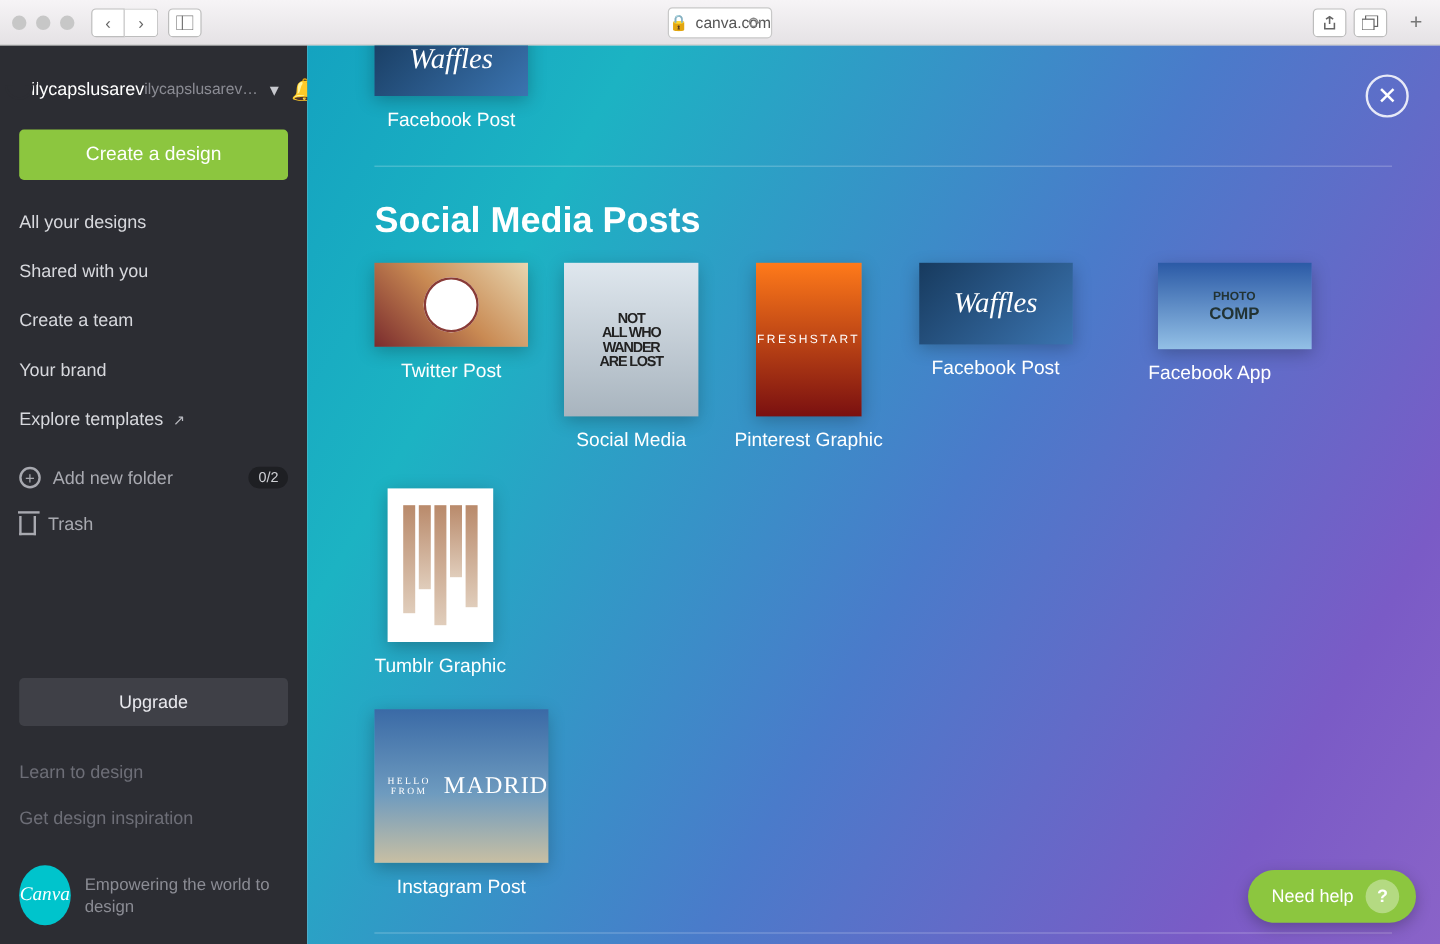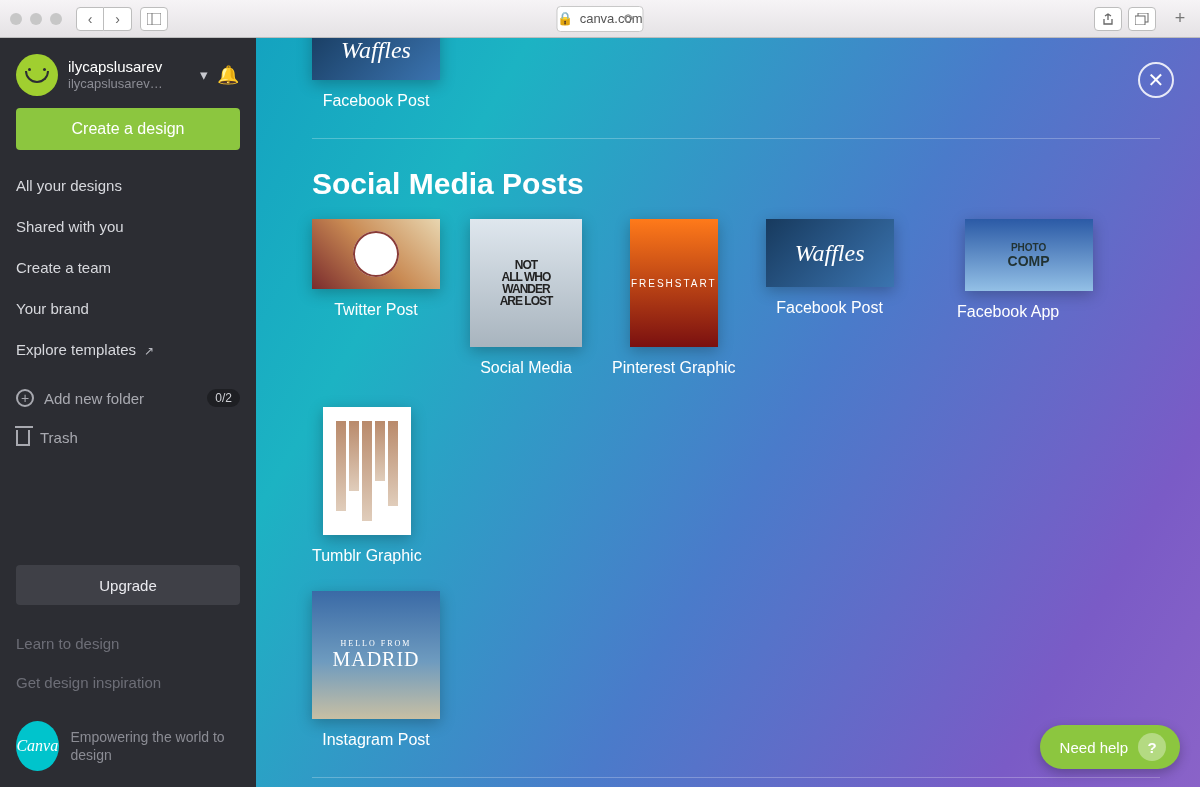--- a/index.html
+++ b/index.html
@@ -54,21 +54,21 @@
     flex-direction:column;
     padding:16px;
     gap:6px;
     font-size:15px;
     position:relative;
   }
   .user-row { display:flex; align-items:center; gap:10px; margin-bottom:6px;}
   .avatar { width:42px;height:42px;border-radius:50%;background:#a0cf30;position:relative;}
   .avatar::after{content:"";position:absolute;width:20px;height:10px;border:2px solid #2c2d33;border-top:none;border-radius:0 0 12px 12px;left:50%;top:40%;transform:translateX(-50%);} 
   .avatar::before{content:"";position:absolute;width:3px;height:3px;background:#2c2d33;border-radius:50%;left:12px;top:14px;box-shadow:15px 0 0 #2c2d33;}
-  .user-names { display:flex; flex-direction:column; line-height:1.2;}
+  .user-names { display:flex; flex-direction:row; line-height:1.2;}
   .user-names .u1{font-weight:500;color:#fff;}
   .user-names .u2{color:#8b8c94;font-size:13px;}
   .caret-down{color:#c8c9cf;margin-left:auto;}
   .bell{color:#5a5b63;font-size:18px;}
   .create-btn{
     background:#8cc63f;
     color:#fff;
     border:none;
     border-radius:4px;
     height:42px;
@@ -279,21 +279,21 @@
               <span style="height:100px"></span>
               <span style="height:60px"></span>
               <span style="height:85px"></span>
             </div>
         </div>
         <div class="tlabel">Tumblr Graphic</div>
       </div>
     </div>
     <div class="tile-row" style="margin-top:26px">
       <div class="tile">
-        <div class="thumb t128s madrid" style="width:128px;height:128px;flex-direction:column">
+        <div class="thumb t128s madrid" style="width:145px;height:128px;flex-direction:row">
           <span style="font-size:8px;letter-spacing:2px">HELLO FROM</span>
           <span style="font-size:20px;letter-spacing:1px">MADRID</span>
         </div>
         <div class="tlabel">Instagram Post</div>
       </div>
     </div>
 
     <div class="divider"></div>
 
     <div class="help-pill">

